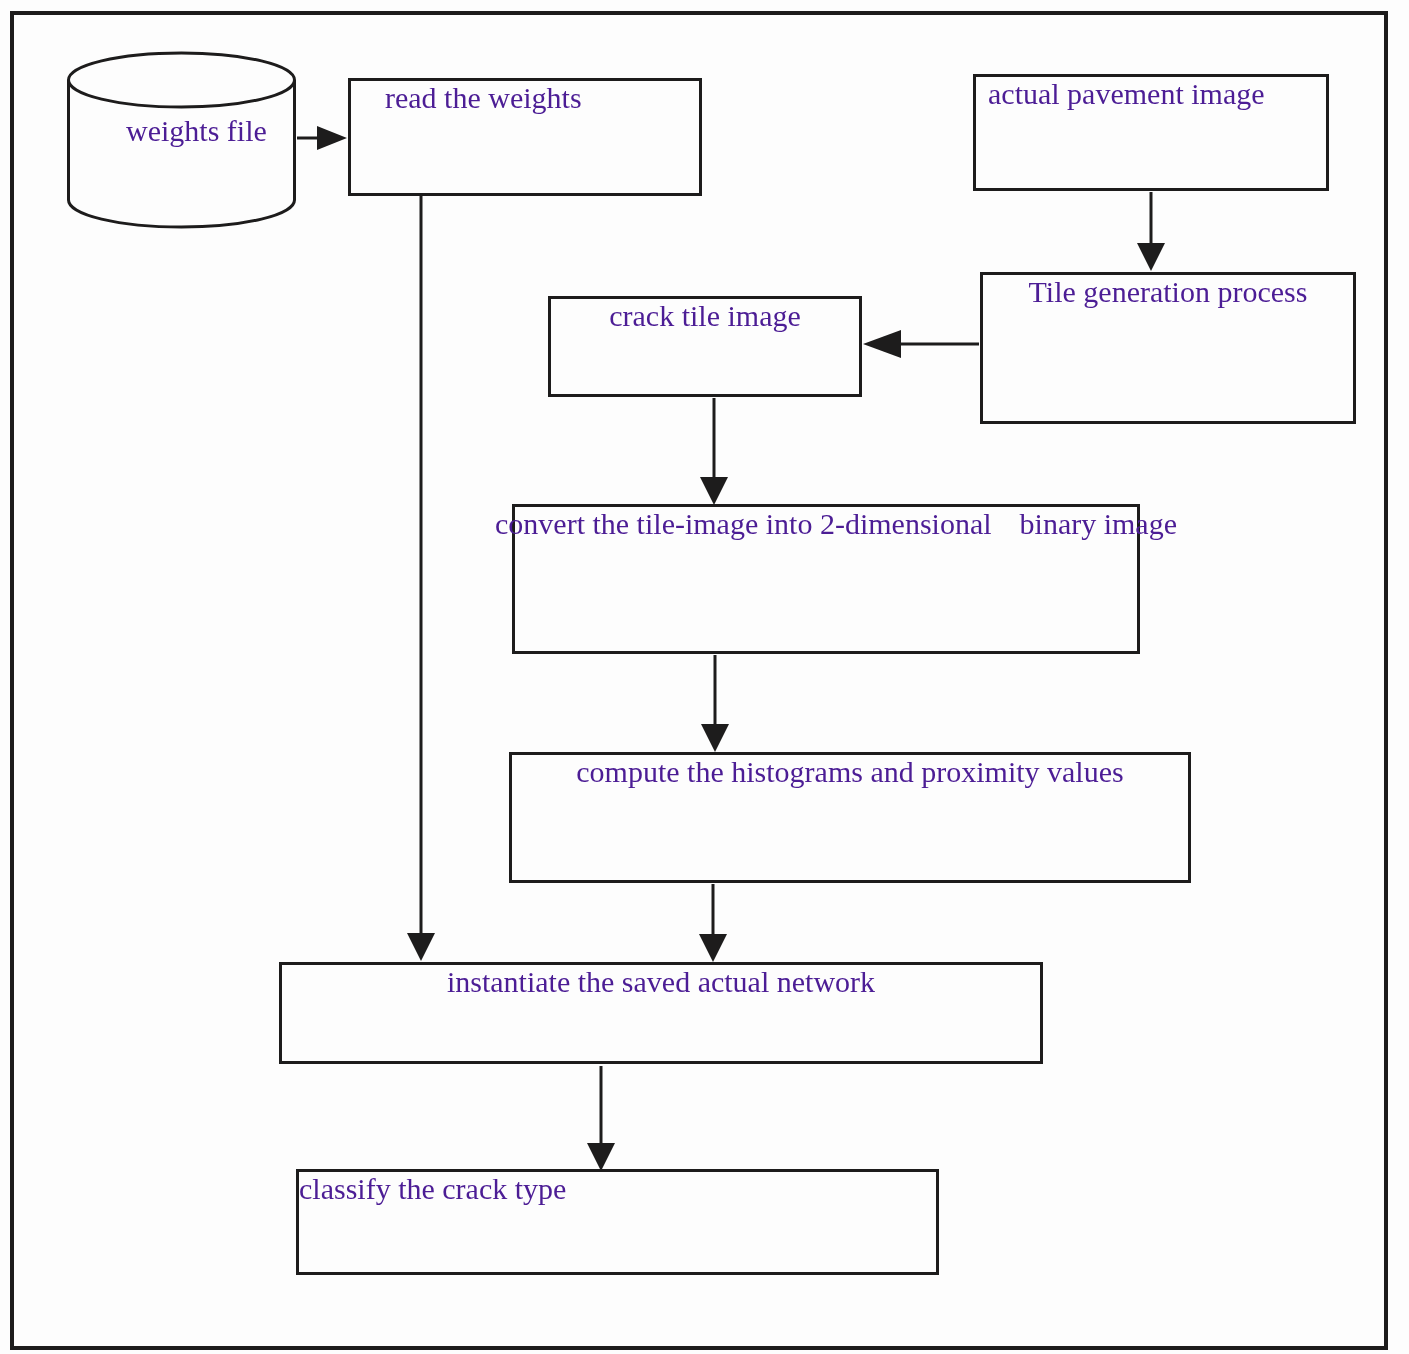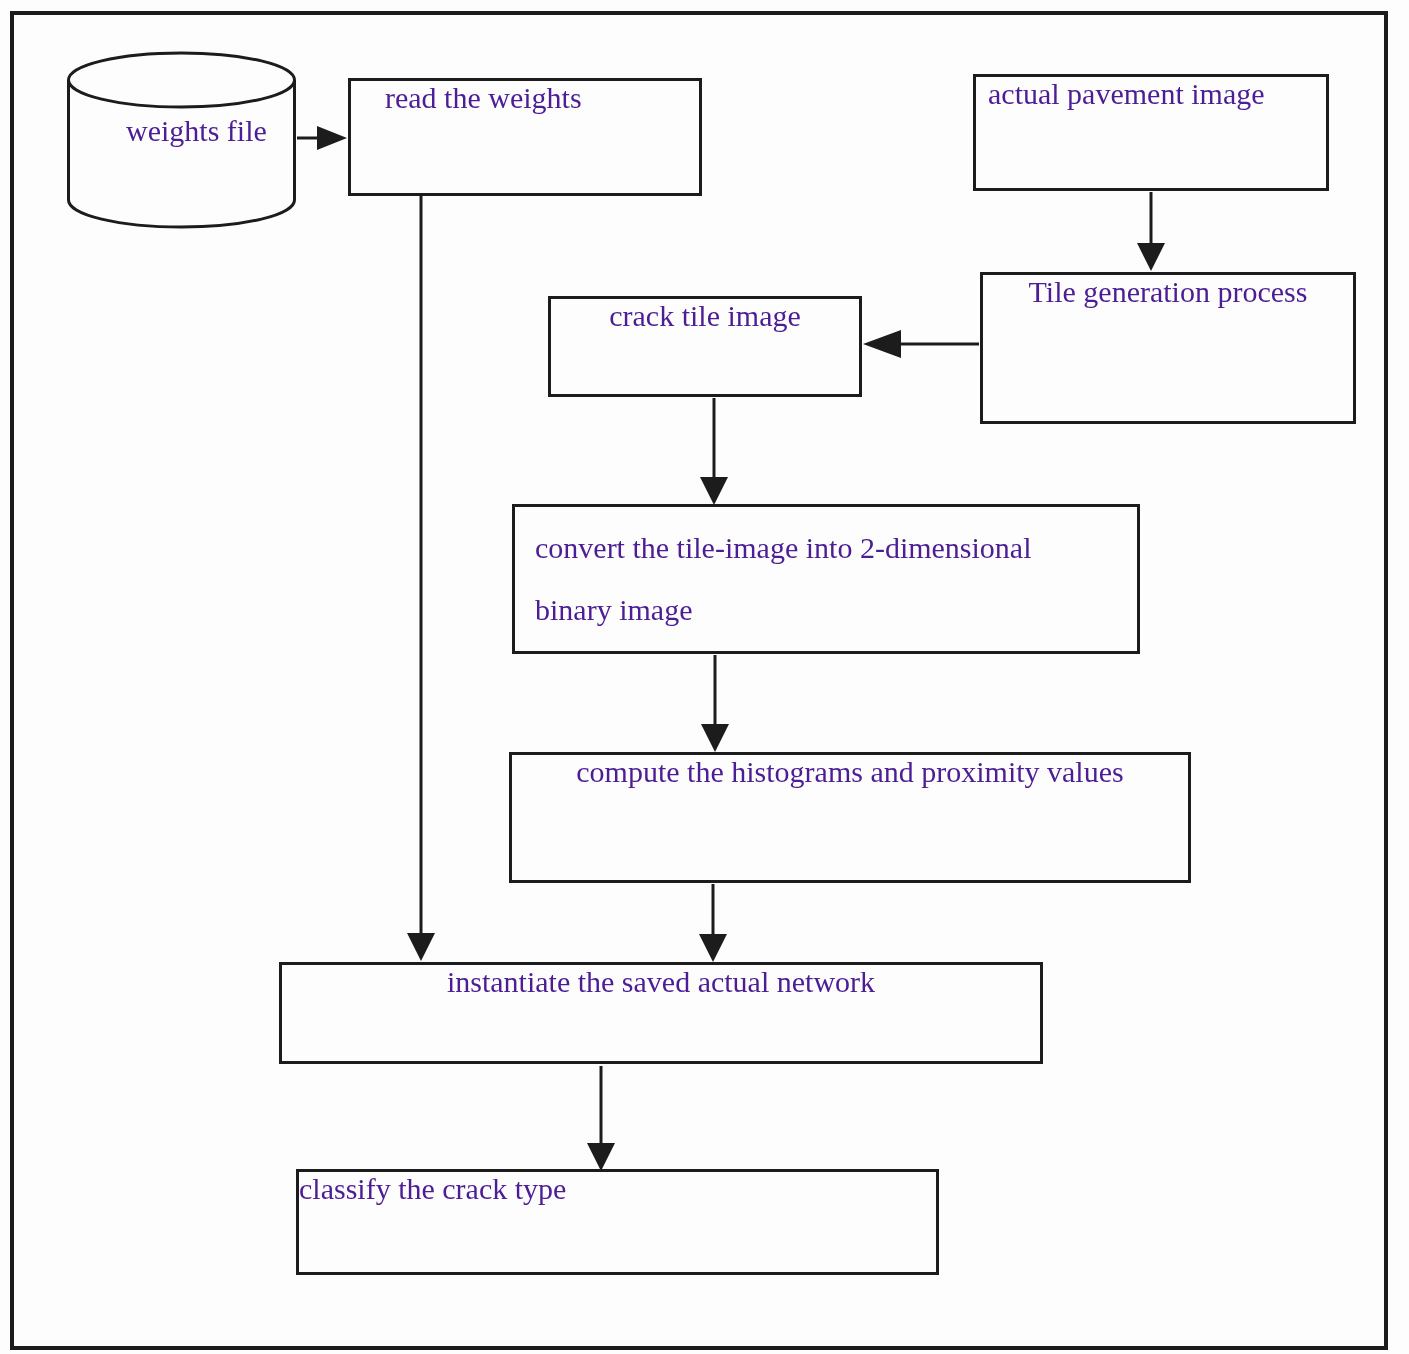--- a/index.html
+++ b/index.html
@@ -44,21 +44,21 @@
     align-items: center;
     font-size: 30px;
     white-space: nowrap;
   }
   .box-read        { left: 348px;  top: 78px;   width: 354px; height: 118px; padding-left: 34px; }
   .box-pavement    { left: 973px;  top: 74px;   width: 356px; height: 117px; padding-left: 12px; }
   .box-tilegen     { left: 980px;  top: 272px;  width: 376px; height: 152px; }
   .box-tileimg     { left: 548px;  top: 296px;  width: 314px; height: 101px; }
   .box-convert     {
     left: 512px; top: 504px; width: 628px; height: 150px;
-    flex-direction: column; align-items: flex-start; justify-content: center;
+    flex-direction: row; align-items: flex-start; justify-content: center;
     padding-left: 20px; gap: 28px;
   }
   .box-compute     { left: 509px;  top: 752px;  width: 682px; height: 131px; }
   .box-instantiate { left: 279px;  top: 962px;  width: 764px; height: 102px; }
   .box-classify    { left: 296px;  top: 1169px; width: 643px; height: 106px; }
   .lbl-weights     { left: 68px;   top: 56px;   width: 227px; height: 150px; padding-left: 58px; }
 </style>
 </head>
 <body>
 

